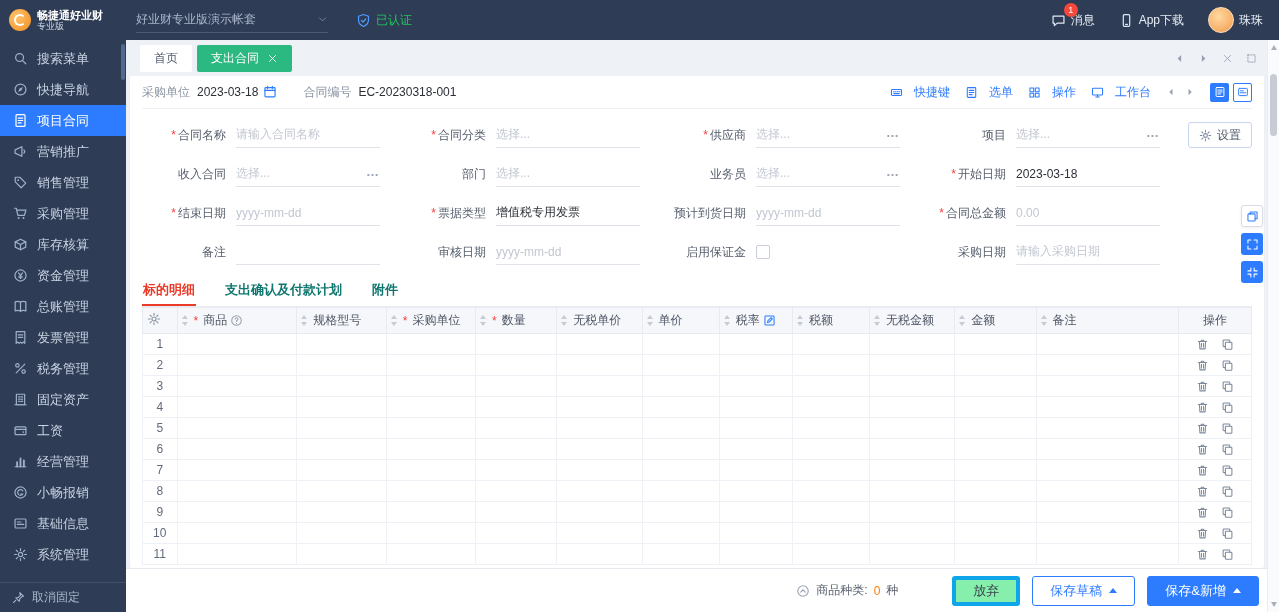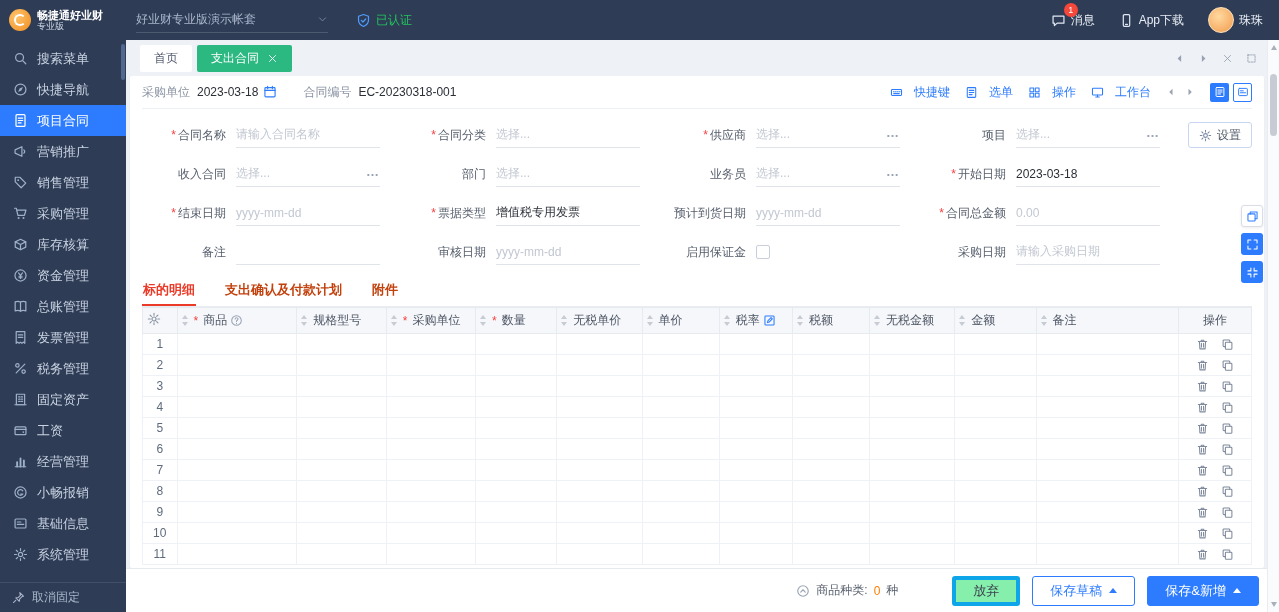--- a/index.html
+++ b/index.html
@@ -76,21 +76,21 @@
 .fval{color:#2b2f36;overflow:hidden;text-overflow:ellipsis;white-space:nowrap}
 .fval.ph{color:#c2c7d1}
 .fsuffix{margin-left:auto;flex:none;display:flex;align-items:center;color:#2d7cff;cursor:pointer}
 .fsuffix.gray{color:#c6cbd6}
 .fsuffix.dots{color:#9aa3b4;font-weight:bold;font-size:13px;letter-spacing:1px;padding-bottom:5px}
 .cbx{width:14px;height:14px;border:1px solid #c9cfda;border-radius:2px;background:#fff;cursor:pointer;flex:none}
 .settings-btn{position:absolute;top:13px;right:0;height:26px;padding:0 10px;border:1px solid #c9d6f2;border-radius:3px;background:#fff;display:flex;align-items:center;gap:5px;color:#4e5968}
 .settings-btn .ic{width:13px;height:13px;color:#7c89a5}
 
 .detail-tabs{flex:0 0 31px;display:flex;gap:28px;border-bottom:1px solid #e9ecf1}
-.dtab{display:flex;align-items:center;font-size:13px;font-weight:bold;color:#c2410c;cursor:pointer;border-bottom:2px solid transparent;padding:0 1px}
+.dtab{display:flex;align-items:center;font-size:13px;font-weight:bold;color:#0f766e;cursor:pointer;border-bottom:2px solid transparent;padding:0 1px}
 .dtab.active{color:#eb3b28;border-bottom-color:#eb3b28}
 
 .grid-wrap{flex:1;min-height:0;overflow:hidden}
 table{width:100%;border-collapse:collapse;table-layout:fixed}
 th{height:26px;background:#f5f7fa;border:1px solid #e7eaef;font-weight:normal;color:#4e5665;font-size:12px;padding:0 4px;text-align:left}
 .th-in{display:flex;align-items:center;gap:3px;overflow:hidden;white-space:nowrap}
 .th-op{text-align:center}
 .sort{display:inline-block;width:7px;height:11px;position:relative;flex:none;margin-right:2px;cursor:pointer}
 .sort::before{content:"";position:absolute;left:0;top:0;border-left:3.5px solid transparent;border-right:3.5px solid transparent;border-bottom:4.5px solid #c6cbd4}
 .sort::after{content:"";position:absolute;left:0;bottom:0;border-left:3.5px solid transparent;border-right:3.5px solid transparent;border-top:4.5px solid #c6cbd4}

